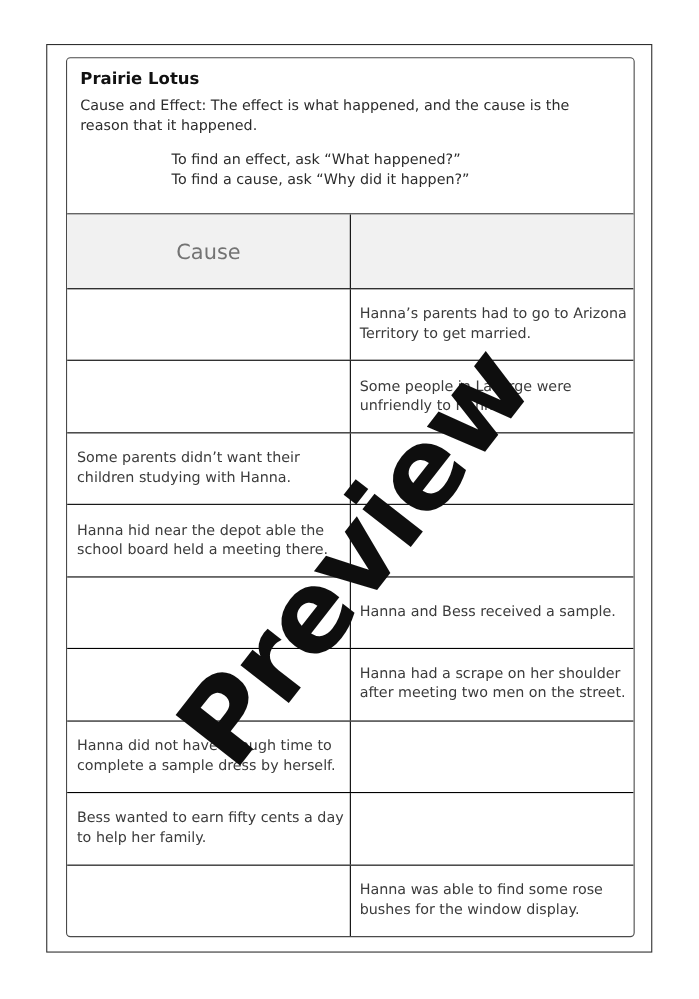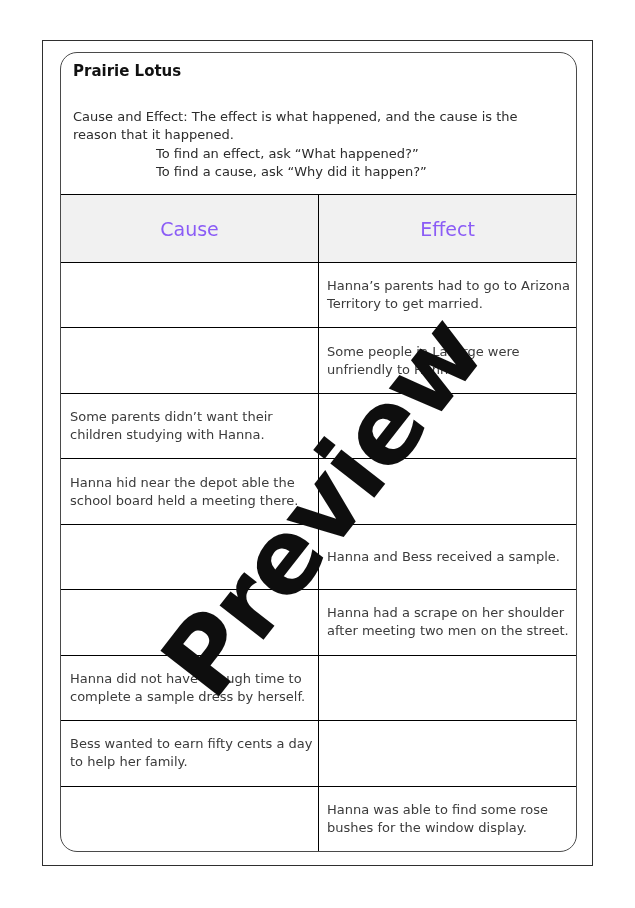--- a/index.html
+++ b/index.html
@@ -24,47 +24,48 @@
     border: 1px solid #2f2f2f;
   }
   .card {
     position: absolute;
     left: 60px;
     top: 52px;
     width: 517px;
     height: 800px;
     box-sizing: border-box;
     border: 1.5px solid #4a4a4a;
-    border-radius: 17px;
+    border-radius: 4px;
     background: #ffffff;
     overflow: hidden;
   }
   .card-head {
     position: absolute;
     top: 0; left: 0; right: 0;
     height: 141px;
   }
   .title-row {
     display: flex;
     justify-content: space-between;
     align-items: baseline;
     padding: 9px 15px 0 12px;
     font-size: 15px;
     font-weight: bold;
     color: #111111;
   }
   .definition {
-    margin-top: 28px;
+    margin-top: 8px;
     padding: 0 14px 0 12px;
     font-size: 13px;
     line-height: 1.42;
     color: #2c2c2c;
     white-space: pre-line;
   }
   .tips {
+    margin-top: 12px;
     padding-left: 95px;
     font-size: 13px;
     line-height: 1.42;
     color: #2c2c2c;
   }
   .table {
     position: absolute;
     top: 141px; left: 0; right: 0; bottom: 0;
     display: flex;
     flex-direction: column;
@@ -75,21 +76,21 @@
     height: 67px;
     display: flex;
     background: var(--table-header-bg, #f1f1f1);
     border-bottom: 1px solid var(--line, #000);
   }
   .th {
     display: flex;
     align-items: center;
     justify-content: center;
     font-size: 19px;
-    color: #8b5cf6;
+    color: #737373;
     box-sizing: border-box;
     text-align: right;
   }
   .th.cause { width: 258px; border-right: 1px solid var(--line, #000); }
   .th.effect { flex: 1; }
   .tbody {
     flex: 1;
     display: flex;
     flex-direction: column;
   }
@@ -150,21 +151,20 @@
 reason that it happened.</div>
       <div class="tips">
         <div>To find an effect, ask “What happened?”</div>
         <div>To find a cause, ask “Why did it happen?”</div>
       </div>
     </div>
 
     <div class="table">
       <div class="thead">
         <div class="th cause">Cause</div>
-        <div class="th effect">Effect</div>
       </div>
       <div class="tbody" id="table-body">
           <div class="row">
             <div class="cell cause"></div>
             <div class="cell effect">Hanna’s parents had to go to Arizona
 Territory to get married.</div>
           </div>
           <div class="row">
             <div class="cell cause"></div>
             <div class="cell effect">Some people in LaForge were

